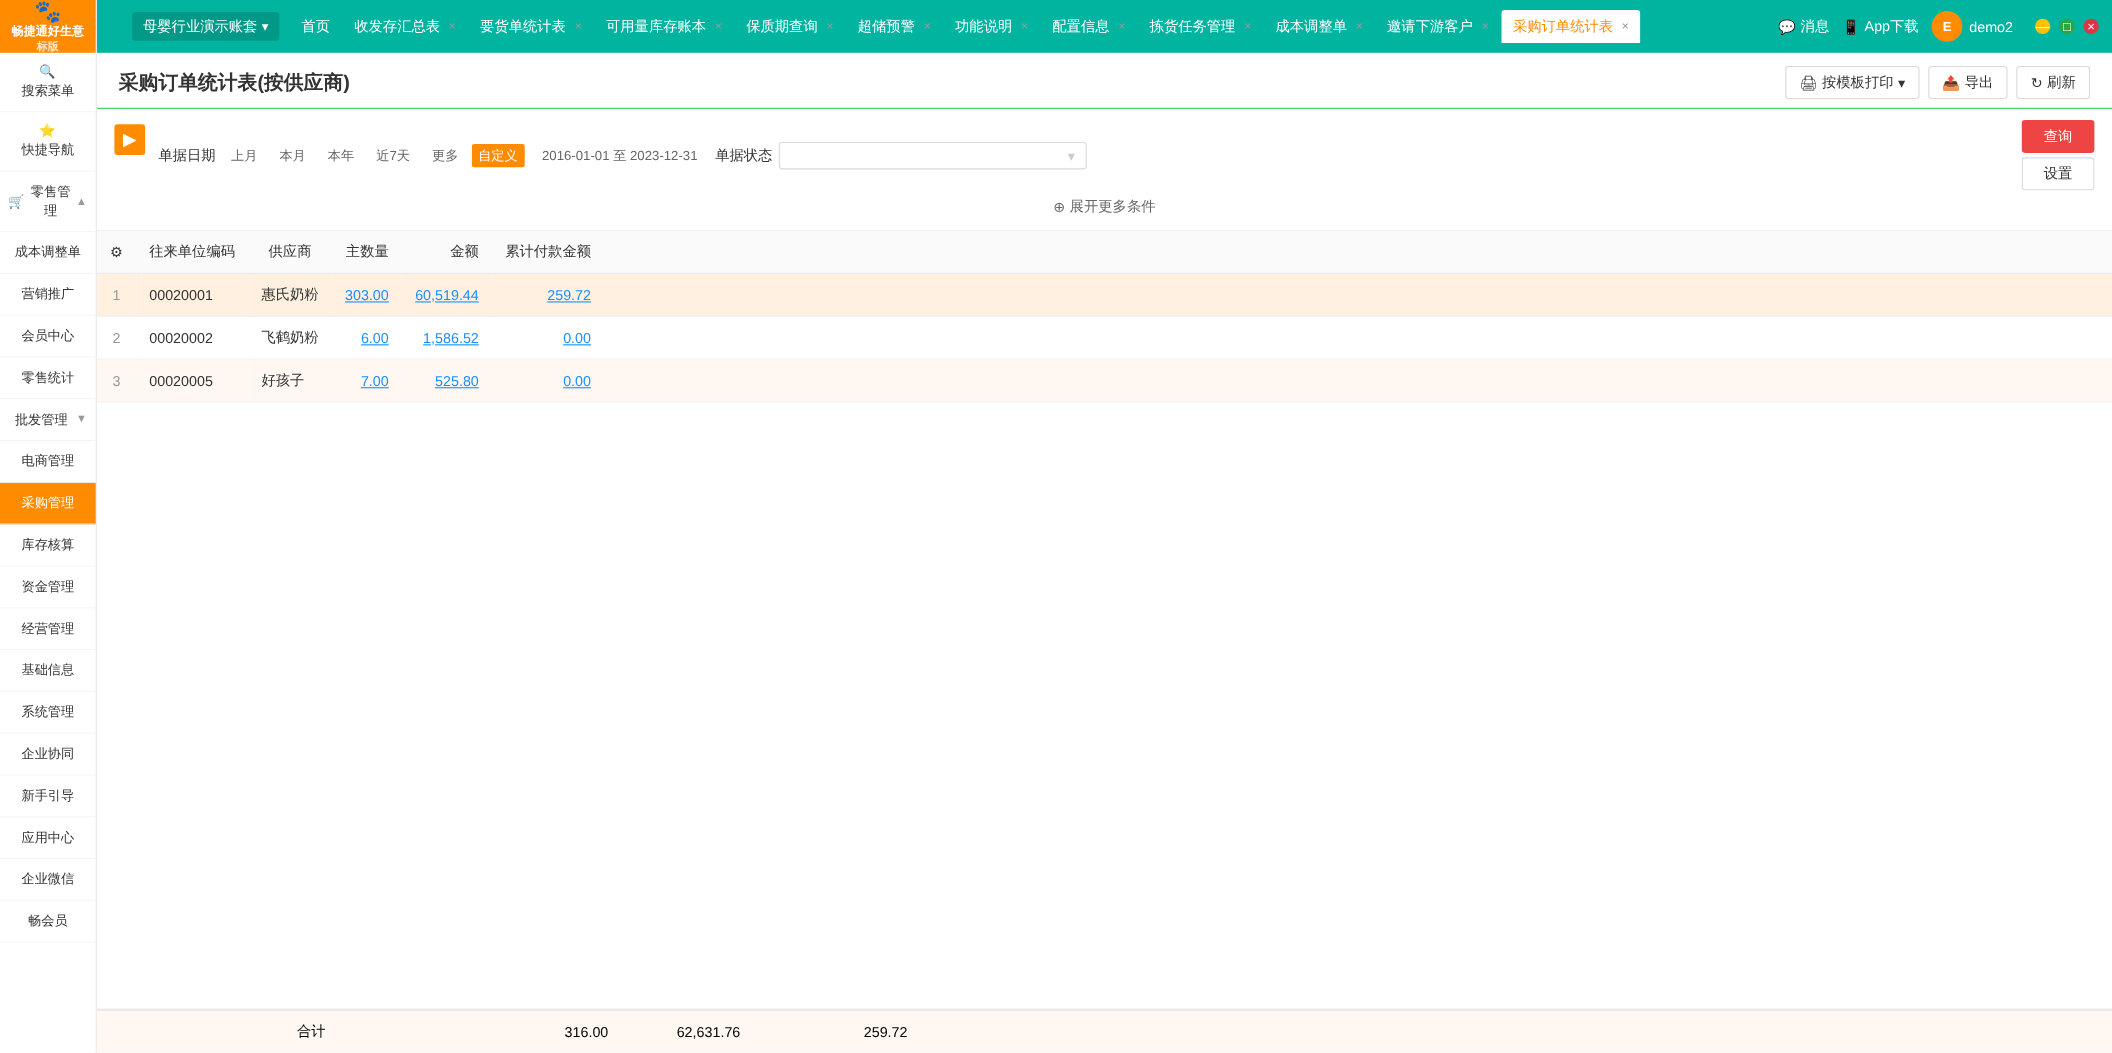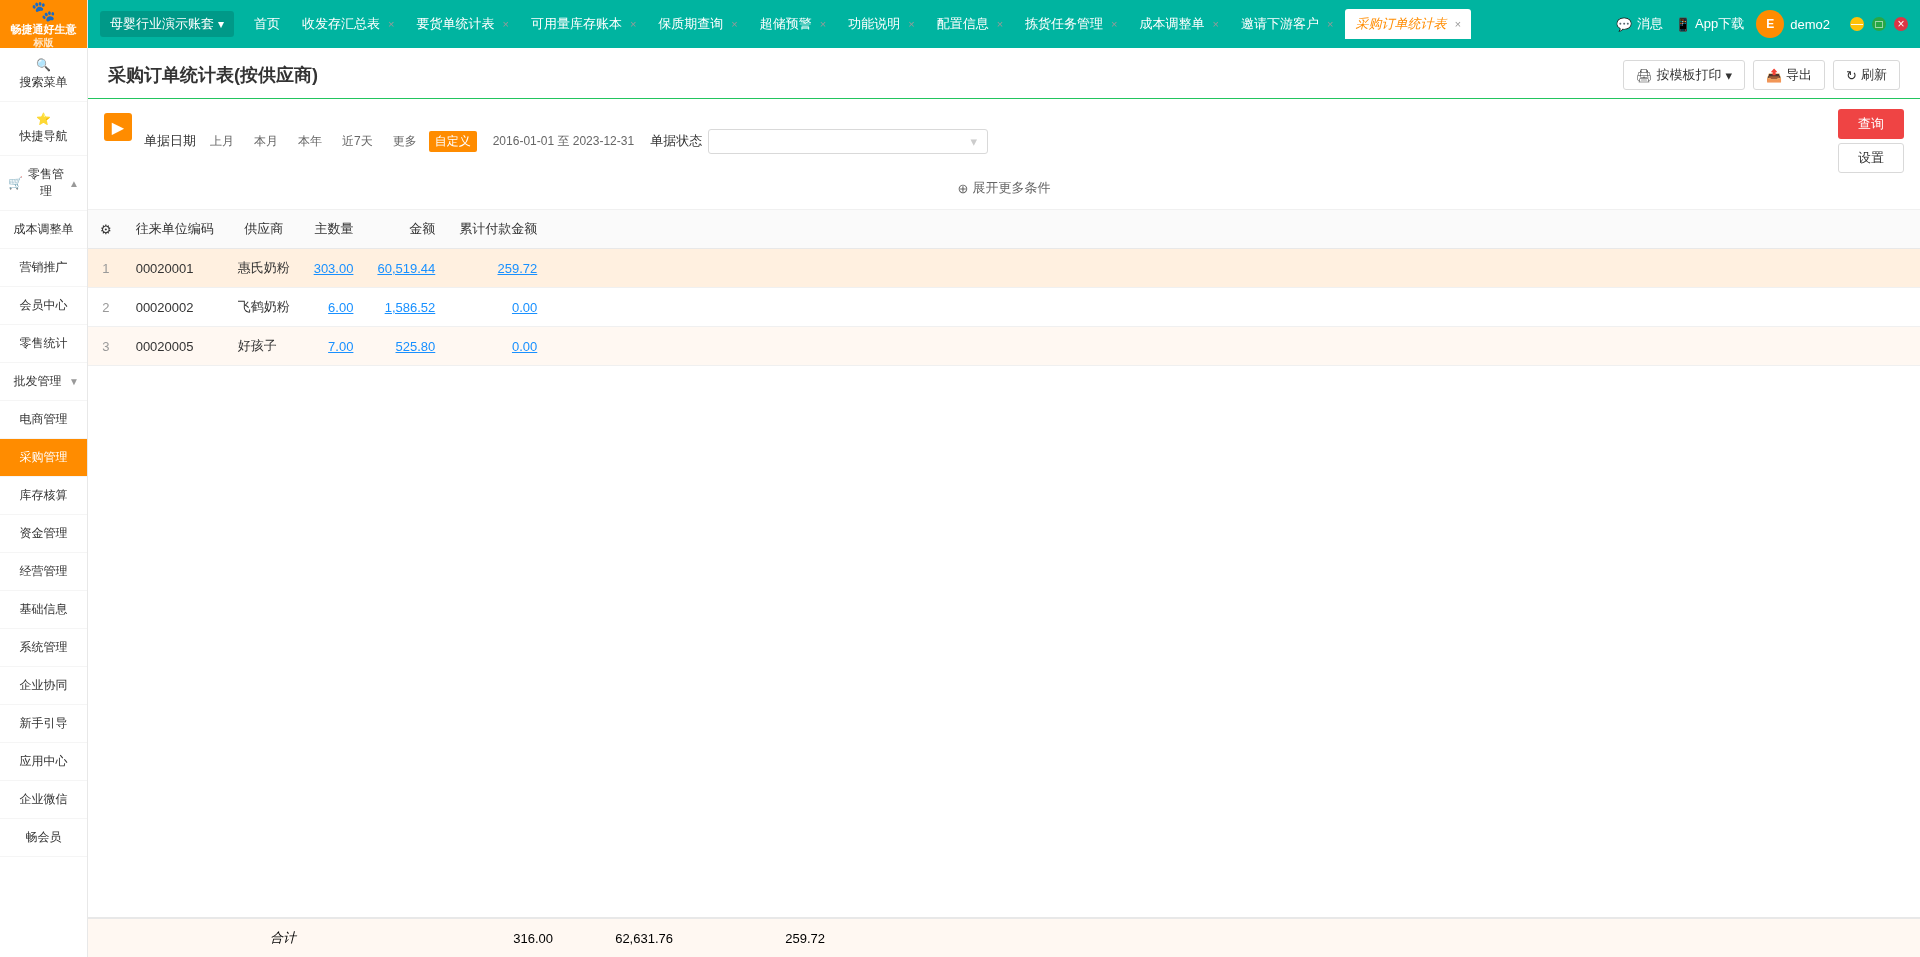--- a/index.html
+++ b/index.html
@@ -69,21 +69,21 @@
       padding: 6px 10px;
       color: #fff;
       font-size: 13px;
       cursor: pointer;
       white-space: nowrap;
       border-radius: 3px;
       display: flex;
       align-items: center;
       gap: 4px;
     }
-    .top-bar-item.current-tab { background: #fff; color: #ff8c00; border-radius: 3px 3px 0 0; font-style: italic; }
+    .top-bar-item.current-tab { background: #fff; color: #ff8c00; border-radius: 3px 3px 0 0; }
     .tab-close { font-size: 11px; color: #999; margin-left: 4px; cursor: pointer; }
     .top-bar-right {
       margin-left: auto;
       display: flex;
       align-items: center;
       gap: 12px;
       color: #fff;
       font-size: 13px;
     }
     .top-bar-right .icon-btn {
@@ -432,21 +432,21 @@
   </div>
   <div class="sidebar-item">
     <span>畅会员</span>
   </div>
 </div>
 
 <div class="main-area">
 
   <div class="top-bar">
 
-    <div style="display:flex;align-items:center;gap:4px;background:rgba(0,0,0,0.15);border-radius:3px;padding:4px 10px;margin-right:8px;cursor:pointer;">
+    <div style="display:flex;align-items:center;gap:4px;background:rgba(0,0,0,0.15);border-radius:3px;padding:4px 10px;margin-right:8px;cursor:pointer;margin-left:20px;">
       <span style="color:#fff;font-size:13px;">母婴行业演示账套</span>
       <span style="color:#fff;font-size:12px;">▾</span>
     </div>
 
     <div class="top-bar-item">
       <span>首页</span>
     </div>
     <div class="top-bar-item">
       <span>收发存汇总表</span>
       <span class="tab-close">×</span>
@@ -634,19 +634,19 @@
             <td class="link">0.00</td>
             <td></td>
           </tr>
         </tbody>
       </table>
     </div>
 
     <div style="background:#fff8f2;border-top:2px solid #e8e8e8;display:flex;align-items:center;padding:10px 12px;font-size:13px;font-weight:500;flex-shrink:0;">
       <div style="width:40px;"></div>
       <div style="width:130px;"></div>
-      <div style="width:195px;font-style:italic;">合计</div>
+      <div style="width:195px;">合计</div>
       <div style="width:100px;text-align:right;padding-right:12px;">316.00</div>
       <div style="width:120px;text-align:right;padding-right:12px;">62,631.76</div>
       <div style="width:140px;text-align:right;">259.72</div>
     </div>
   </div>
 </div>
 
 </body></html>

